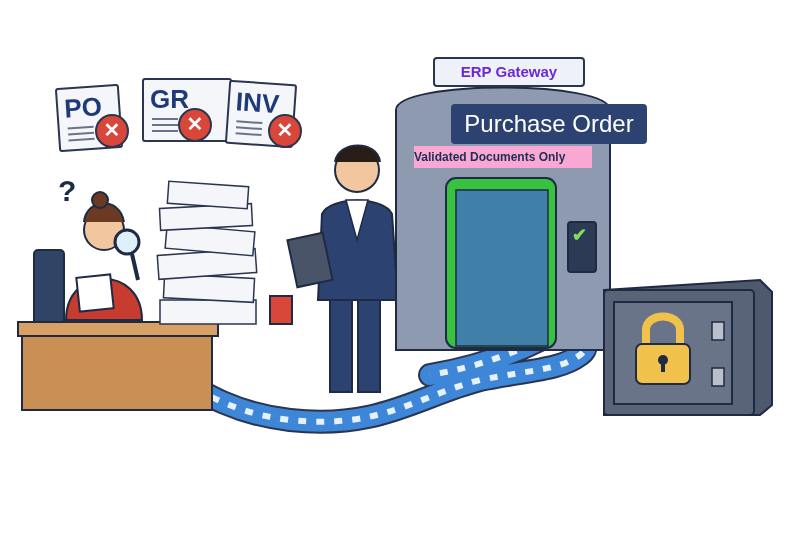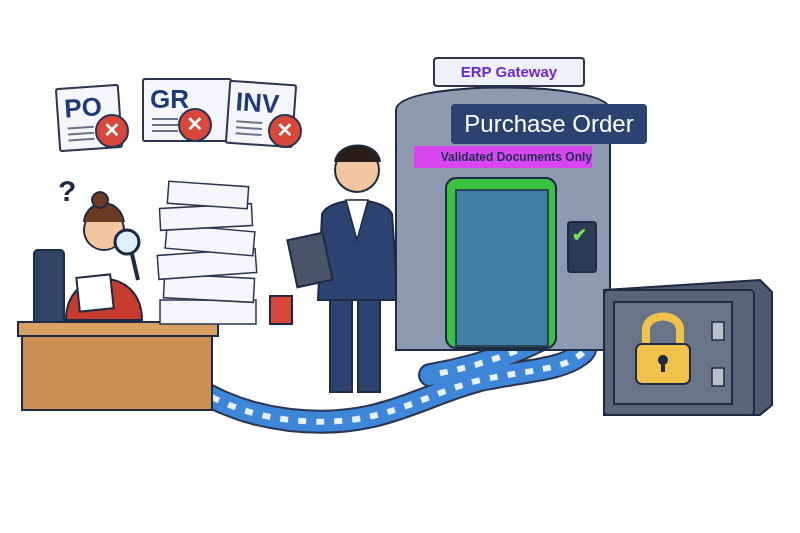--- a/index.html
+++ b/index.html
@@ -5,21 +5,21 @@
   html,body{margin:0;padding:0;background:#ffffff;}
   body{width:800px;height:533px;position:relative;overflow:hidden;font-family:"Liberation Sans",sans-serif;}
   .abs{position:absolute;}
   .doc-card{position:absolute;background:#f4f6fa;border:2px solid #2b3550;border-radius:3px;}
   .doc-label{position:absolute;left:6px;top:4px;font-weight:bold;color:#1e3a78;font-size:26px;font-family:"Liberation Sans",sans-serif;}
   .doc-lines{position:absolute;left:8px;bottom:8px;width:26px;}
   .doc-lines i{display:block;height:2px;background:#6a7488;margin-top:4px;}
   .x-badge{position:absolute;width:30px;height:30px;border-radius:50%;background:#d9463a;border:2px solid #2b3550;color:#fff;font-weight:bold;font-size:20px;line-height:29px;text-align:center;}
   .gateway-label{position:absolute;left:433px;top:57px;width:148px;height:26px;border:2px solid #2b3550;border-radius:4px;background:#eef2f8;color:#6d28d9;font-weight:bold;font-size:15px;line-height:26px;text-align:center;}
   .gate-title{position:absolute;left:404px;top:104px;width:196px;height:40px;background:#2c4270;color:#ffffff;font-size:24px;line-height:40px;text-align:center;border-radius:4px;margin-left:47px;}
-  .gate-sub{position:absolute;left:414px;top:146px;width:178px;height:22px;background:#d946ef;color:#1d2e52;font-size:12px;font-weight:bold;line-height:22px;text-align:right;}
+  .gate-sub{position:absolute;left:414px;top:146px;width:178px;height:22px;background:#f9a8d4;color:#1d2e52;font-size:12px;font-weight:bold;line-height:22px;text-align:left;}
 </style>
 </head>
 <body>
 
 <div class="doc-card" style="left:57px;top:86px;width:60px;height:60px;transform:rotate(-4deg);">
   <span class="doc-label">PO</span>
   <div class="doc-lines">
       <i></i>
       <i></i>
       <i></i>

